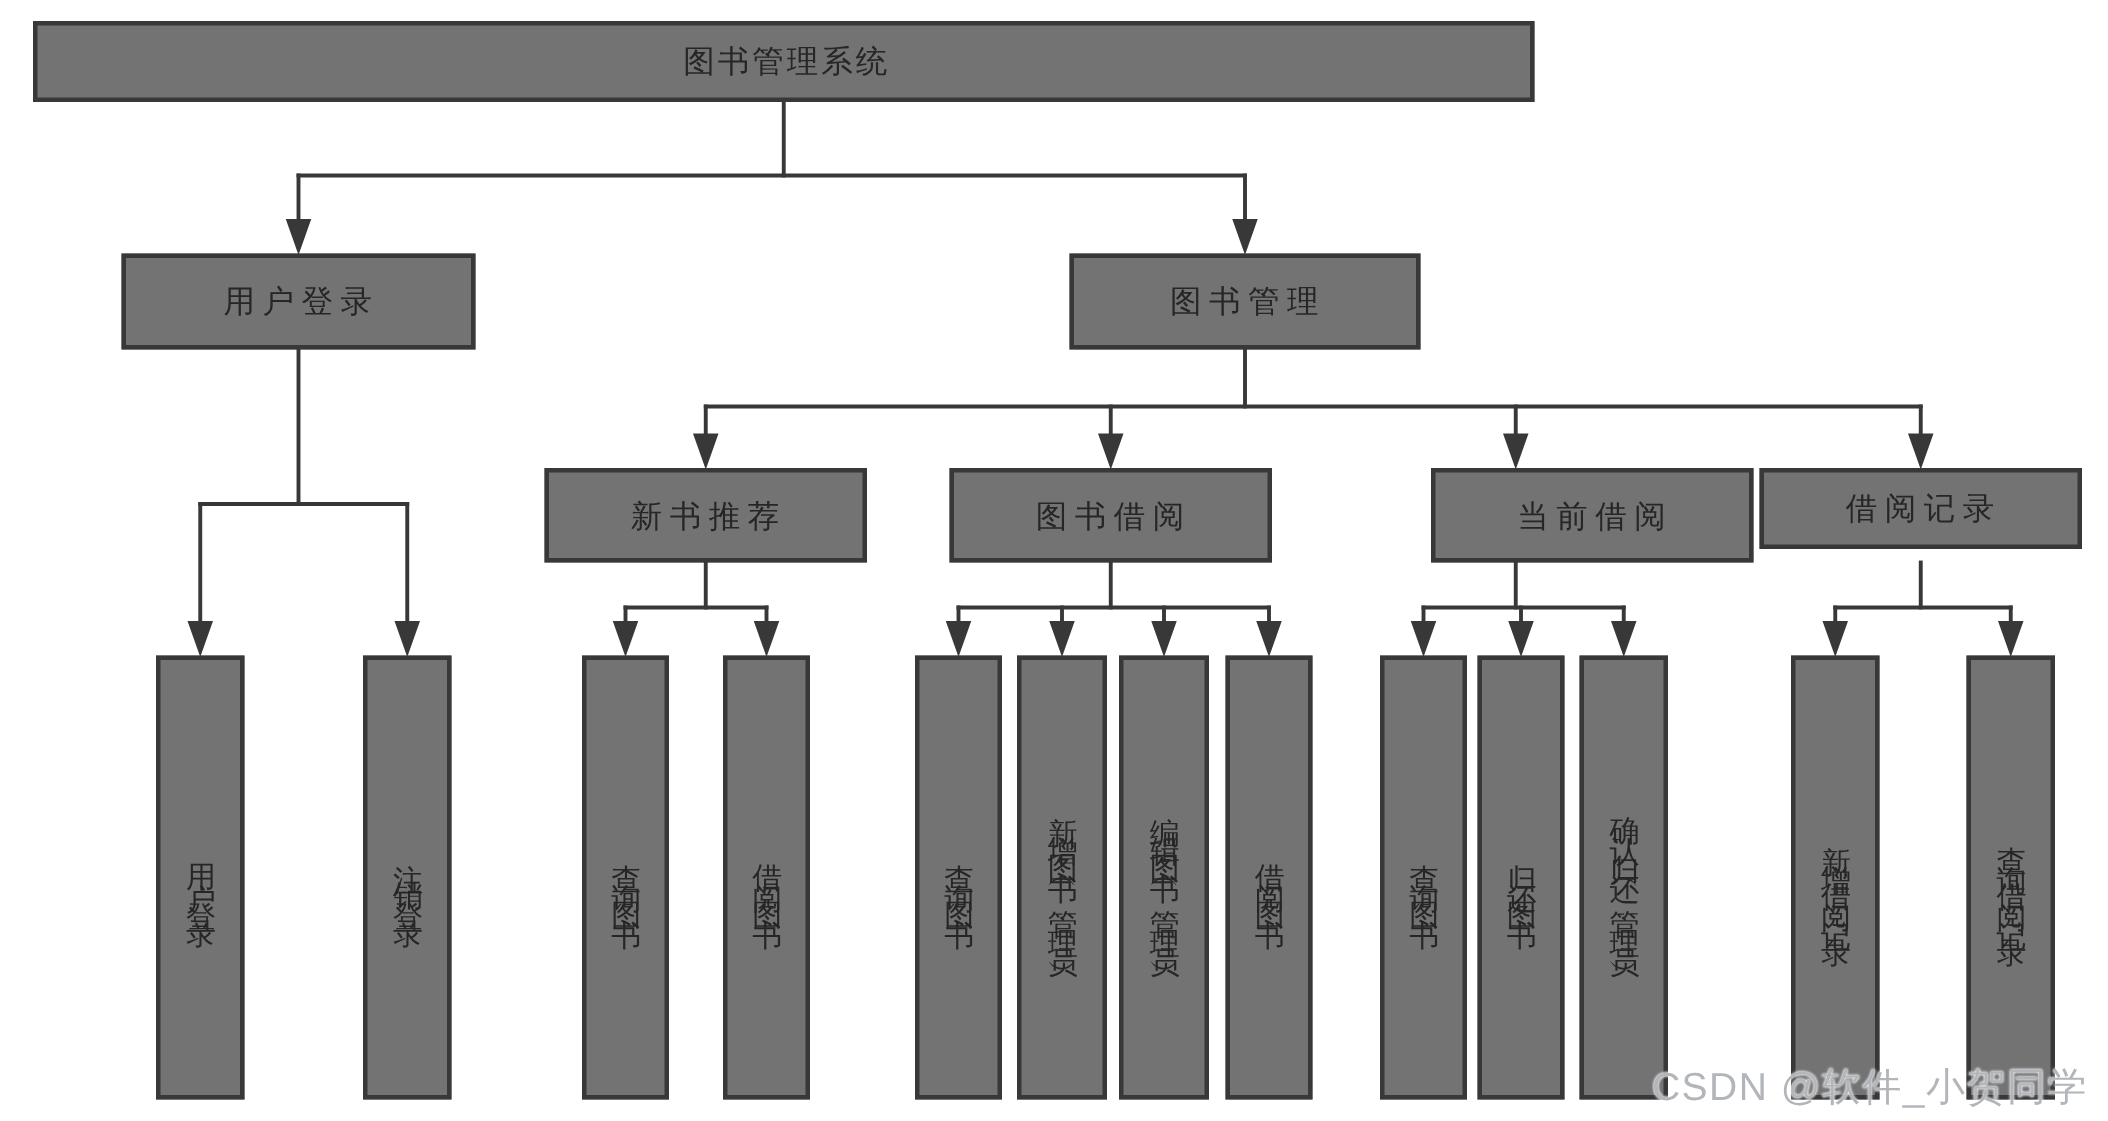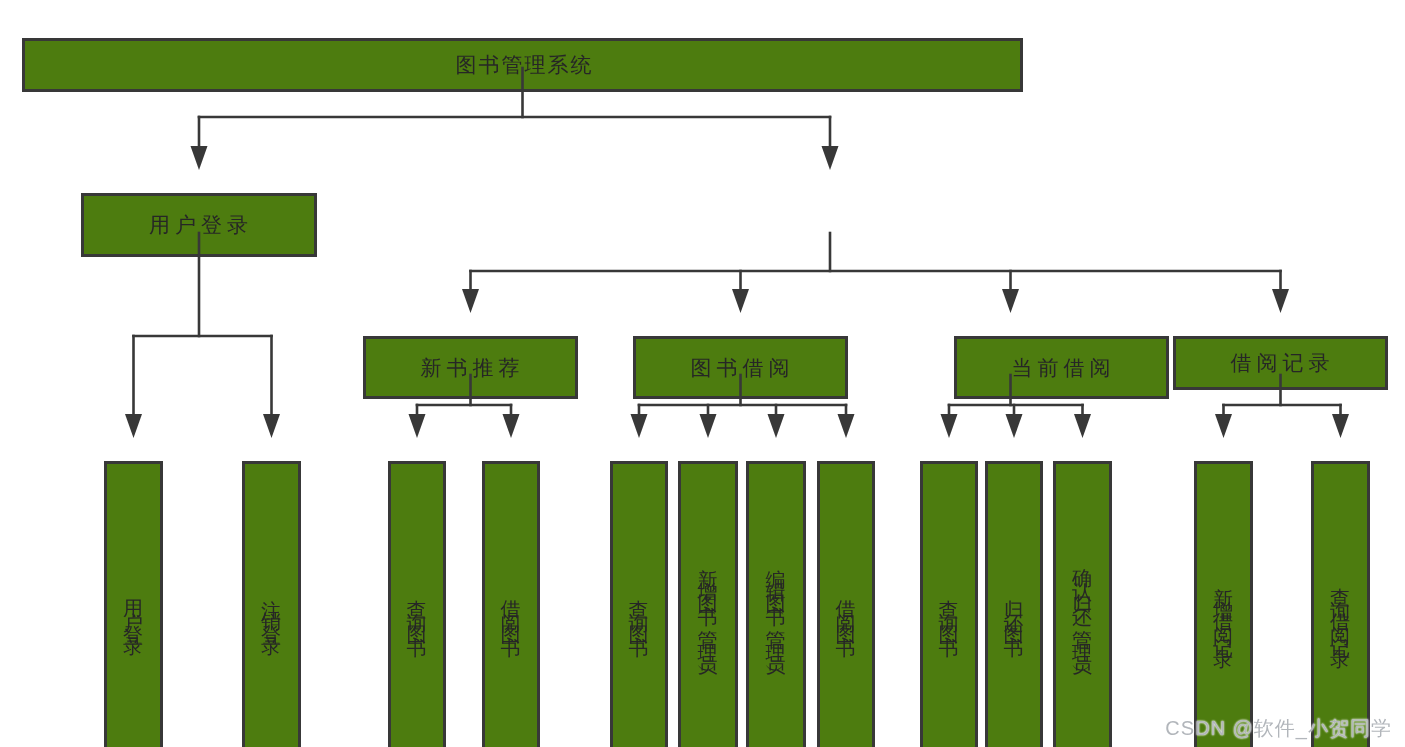--- a/index.html
+++ b/index.html
@@ -10,37 +10,37 @@
     background:#ffffff;
     font-family:"Liberation Sans",sans-serif;
     overflow:hidden;
   }
   .connectors{
     position:absolute;left:0;top:0;width:1405px;height:747px;
     z-index:2;pointer-events:none;
   }
   .box{
     position:absolute;box-sizing:border-box;
-    border:3px solid #383838;background:#4d7c0f;
+    border:3px solid #383838;background:#737373;
     display:flex;align-items:center;justify-content:center;
-    color:#262626;z-index:1;margin-top:24px;
+    color:#262626;z-index:1;
   }
   .hbox{font-size:21px;letter-spacing:5px;}
   .hbox.root{letter-spacing:2px;}
   .hbox .lbl{white-space:nowrap;transform:translateX(2px);}
   .vbox .lbl{
     writing-mode:vertical-rl;
     text-orientation:mixed;
     font-size:20px;
     letter-spacing:12.5px;
     line-height:1;
   }
   .wm{
     position:absolute;right:13px;bottom:5px;
-    font-size:20px;letter-spacing:1px;
+    font-size:26px;letter-spacing:1px;
     color:#b2b6bb;
     text-shadow:0 0 2px rgba(255,255,255,.95),0 0 2px rgba(255,255,255,.95);
     z-index:3;white-space:nowrap;
   }
 </style>
 </head>
 <body>
 
 <div class="canvas">
 
@@ -99,20 +99,23 @@
       <polygon points="1332,414 1349,414 1340.5,438" fill="#383838"></polygon>
     </svg>
 
   <div class="box hbox root" style="left:22px;top:14px;width:1001px;height:54px">
     <span class="lbl">图书管理系统</span>
   </div>
 
   <div class="box hbox" style="left:81px;top:169px;width:236px;height:64px">
     <span class="lbl">用户登录</span>
   </div>
+  <div class="box hbox" style="left:713px;top:169px;width:234px;height:64px">
+    <span class="lbl">图书管理</span>
+  </div>
 
   <div class="box hbox" style="left:363px;top:312px;width:215px;height:63px">
     <span class="lbl">新书推荐</span>
   </div>
   <div class="box hbox" style="left:633px;top:312px;width:215px;height:63px">
     <span class="lbl">图书借阅</span>
   </div>
   <div class="box hbox" style="left:954px;top:312px;width:215px;height:63px">
     <span class="lbl">当前借阅</span>
   </div>

